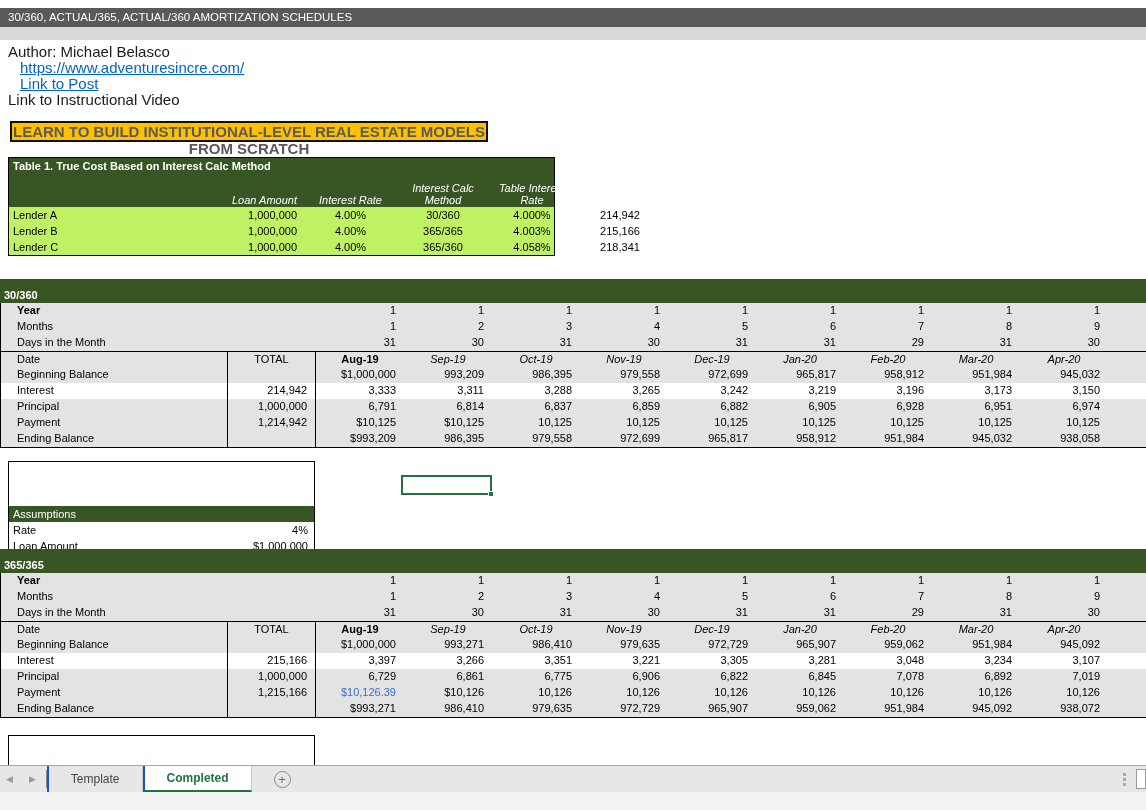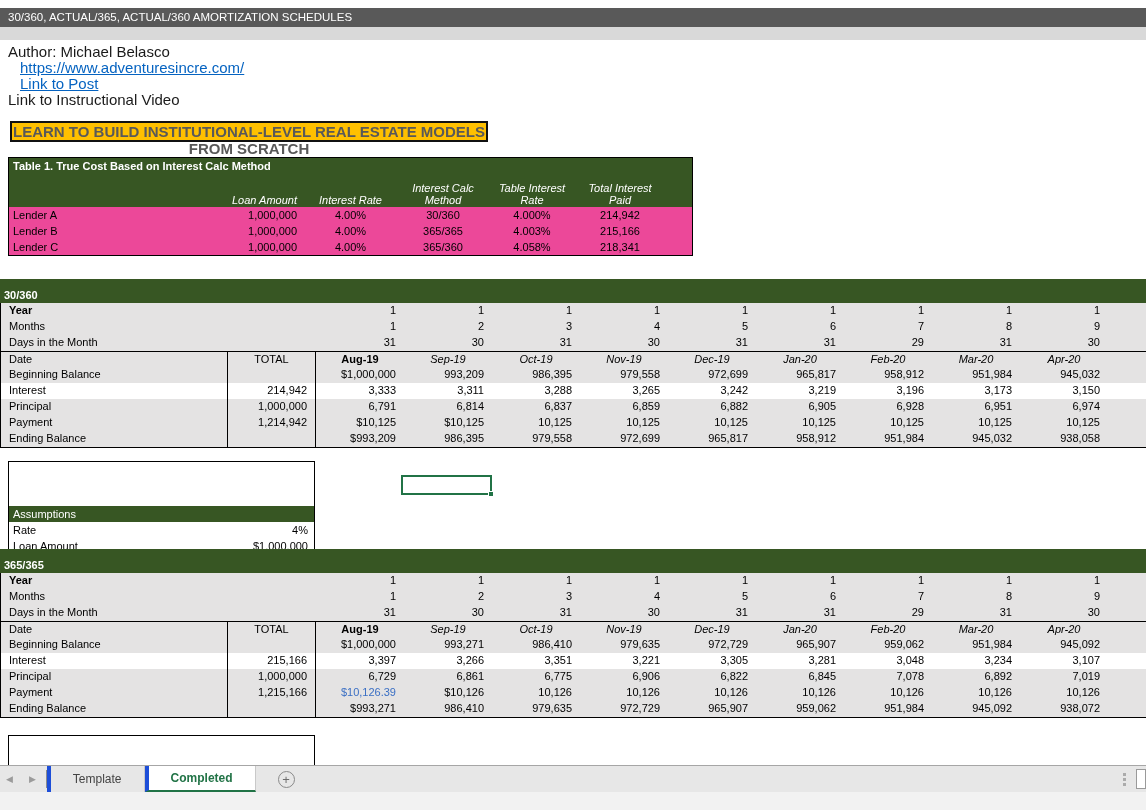--- a/index.html
+++ b/index.html
@@ -12,42 +12,42 @@
 
   .authorblock { position:absolute; left:8px; top:44px; font-size:15px; color:#1a1a1a; }
   .authorblock div { height:16px; line-height:16px; }
   a.lnk { color:#0563C1; text-decoration:underline; cursor:pointer;padding-left:12px; }
 
   .banner { position:absolute; left:10px; top:121px; width:478px; height:21px; background:#FFC000;
     border:2px solid #111; color:#595959; font-weight:bold; font-size:15px; text-align:center;
     line-height:17px; cursor:pointer; }
 
   
-  .t1 { position:absolute; left:8px; top:157px; width:685px; border:1px solid #000; background:#ec4899; }
+  .t1 { position:absolute; left:8px; top:157px; width:547px; border:1px solid #000; background:#bef264; }
   .t1head { background:#375623; color:#fff; height:49px; position:relative; }
   .t1title { font-weight:bold; font-size:11px; padding:2px 0 0 4px; }
   .t1cols { position:absolute; bottom:0; left:0; right:0; display:grid;
     grid-template-columns:169px 125px 95px 90px 88px 88px; font-size:11px; font-style:italic; }
   .t1cols div { text-align:center; white-space:pre-line; padding-bottom:1px; align-self:end; line-height:12px;}
   .t1cols div.ra { text-align:right; padding-right:6px; }
   .t1rows { display:grid; grid-template-columns:169px 125px 95px 90px 88px 88px; font-size:11px; }
   .t1rows > div { height:16px; line-height:16px; }
   .t1lab { padding-left:4px; }
   .t1num.ra { text-align:right; padding-right:6px; }
   .t1num.ct { text-align:center; }
 
   
   .sched { position:absolute; left:0; width:1146px; }
   .shead { height:24px; background:#375623; color:#fff; font-weight:bold; font-size:11px;
     display:flex; align-items:flex-end; padding:0 0 2px 4px; }
   .sgrid { display:grid; grid-template-columns:227px 88px repeat(9,88px) 39px;
     grid-auto-rows:16px; font-size:11px; border:1px solid #000; border-top:none; }
   .sgrid > div { height:16px; line-height:15px; overflow:hidden; }
   .g { background:#E4E3E3; } .w { background:#fff; }
-  .lab { padding-left:8px; }
+  .lab { padding-left:16px; }
   .num { text-align:right; padding-right:8px; }
   .ctr { text-align:center; }
   .bR { border-right:1px solid #000; }
   .bT { border-top:1px solid #000; }
   .bold { font-weight:bold; } .ital { font-style:italic; }
   .blue { color:#3A6FC4; }
 
   
   .abox { position:absolute; left:8px; width:307px; border:1px solid #000; background:#fff; font-size:11px; }
   .ahead { background:#375623; color:#fff; height:16px; line-height:16px; padding-left:4px;margin-top:44px; }
@@ -61,21 +61,21 @@
   .selhandle { position:absolute; right:-4px; bottom:-4px; width:6px; height:6px;
     background:#217346; border:1px solid #fff; }
 
   
   .tabbar { position:absolute; left:0; top:765px; width:1146px; height:27px; background:#E7E7E7;
     border-top:1px solid #A6A6A6; display:flex; align-items:stretch; z-index:5; }
   .navarrows { display:flex; align-items:center; gap:16px; padding:0 10px 0 6px; color:#9b9b9b; font-size:9px; }
   .navarrows span { cursor:pointer; }
   .tabsep { width:1px; background:#8c8c8c; margin:4px 0; }
   .tab { display:flex; align-items:center; padding:0 22px; font-size:12px; color:#444;
-    border-right:1px solid #c9c9c9; border-left:4px solid #1d4ed8; cursor:pointer; }
+    border-right:1px solid #c9c9c9; border-left:2px solid #1d4ed8; cursor:pointer; }
   .tab.active { background:#ffffff; color:#217346; font-weight:bold; border-bottom:2px solid #217346; }
   .addbtn { width:17px; height:17px; border:1px solid #8a8a8a; border-radius:50%; color:#6d6d6d;
     font-size:13px; line-height:15px; text-align:center; align-self:center; margin-left:22px; cursor:pointer; }
   .tabspacer { flex:1; }
   .dots { display:flex; flex-direction:column; gap:2px; justify-content:center; margin-right:10px; }
   .dots i { width:3px; height:3px; background:#ababab; }
   .hthumb { width:10px; background:#fff; border:1px solid #9a9a9a; margin:3px 0 3px 0; cursor:pointer; }
 
   .statusbar { position:absolute; left:0; top:792px; width:1146px; height:18px; background:#F2F2F2; }
 </style>

